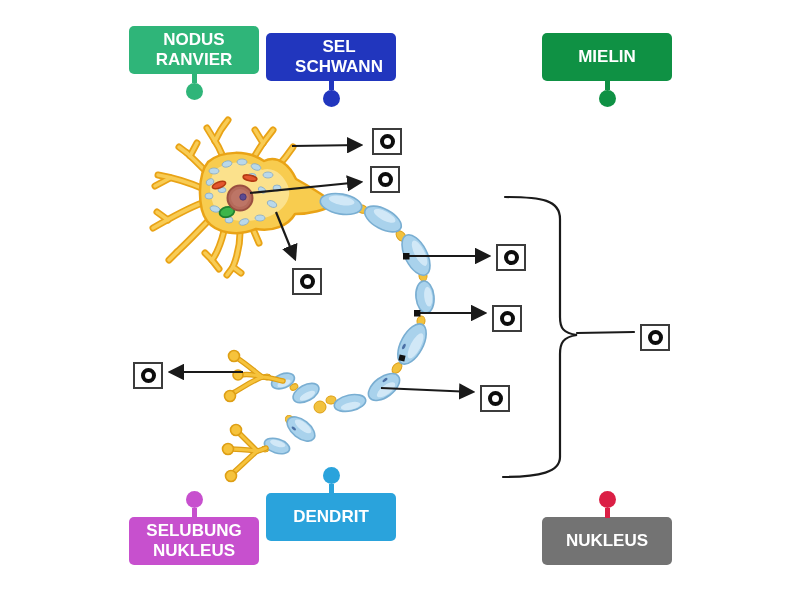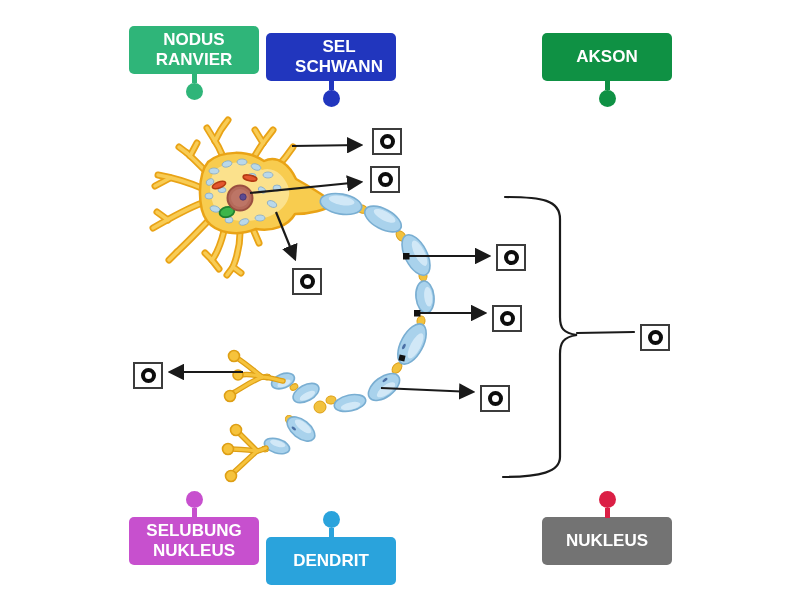--- a/index.html
+++ b/index.html
@@ -252,35 +252,35 @@
     </div>
   </div>
   <div class="word-label" style="left:266px;top:33px;">
     <div class="label-body" style="background-color: rgb(33, 54, 190); padding-left: 20px;">SEL SCHWANN</div>
     <div class="pin pin-bottom">
       <div class="pin-stem" style="background-color: rgb(33, 54, 190);"></div>
       <div class="pin-ball" style="background-color: rgb(33, 54, 190);"></div>
     </div>
   </div>
   <div class="word-label" style="left:542px;top:33px;">
-    <div class="label-body" style="background-color: rgb(15, 145, 68);">AKSON</div>
+    <div class="label-body" style="background-color: rgb(15, 145, 68);">MIELIN</div>
     <div class="pin pin-bottom">
       <div class="pin-stem" style="background-color: rgb(15, 145, 68);"></div>
       <div class="pin-ball" style="background-color: rgb(15, 145, 68);"></div>
     </div>
   </div>
 
   <div class="word-label" style="left:129px;top:517px;">
     <div class="pin pin-top">
       <div class="pin-ball" style="background-color: rgb(199, 80, 206);"></div>
       <div class="pin-stem" style="background-color: rgb(199, 80, 206);"></div>
     </div>
     <div class="label-body" style="background-color: rgb(199, 80, 206);">SELUBUNG NUKLEUS</div>
   </div>
-  <div class="word-label" style="left:266px;top:537px;border-radius:15px;">
+  <div class="word-label" style="left:266px;top:493px;border-radius:15px;">
     <div class="pin pin-top">
       <div class="pin-ball" style="background-color: rgb(42, 163, 220);"></div>
       <div class="pin-stem" style="background-color: rgb(42, 163, 220);"></div>
     </div>
     <div class="label-body" style="background-color: rgb(42, 163, 220);">DENDRIT</div>
   </div>
   <div class="word-label" style="left:542px;top:517px;">
     <div class="pin pin-top">
       <div class="pin-ball" style="background-color: rgb(219, 31, 69);"></div>
       <div class="pin-stem" style="background-color: rgb(219, 31, 69);"></div>

